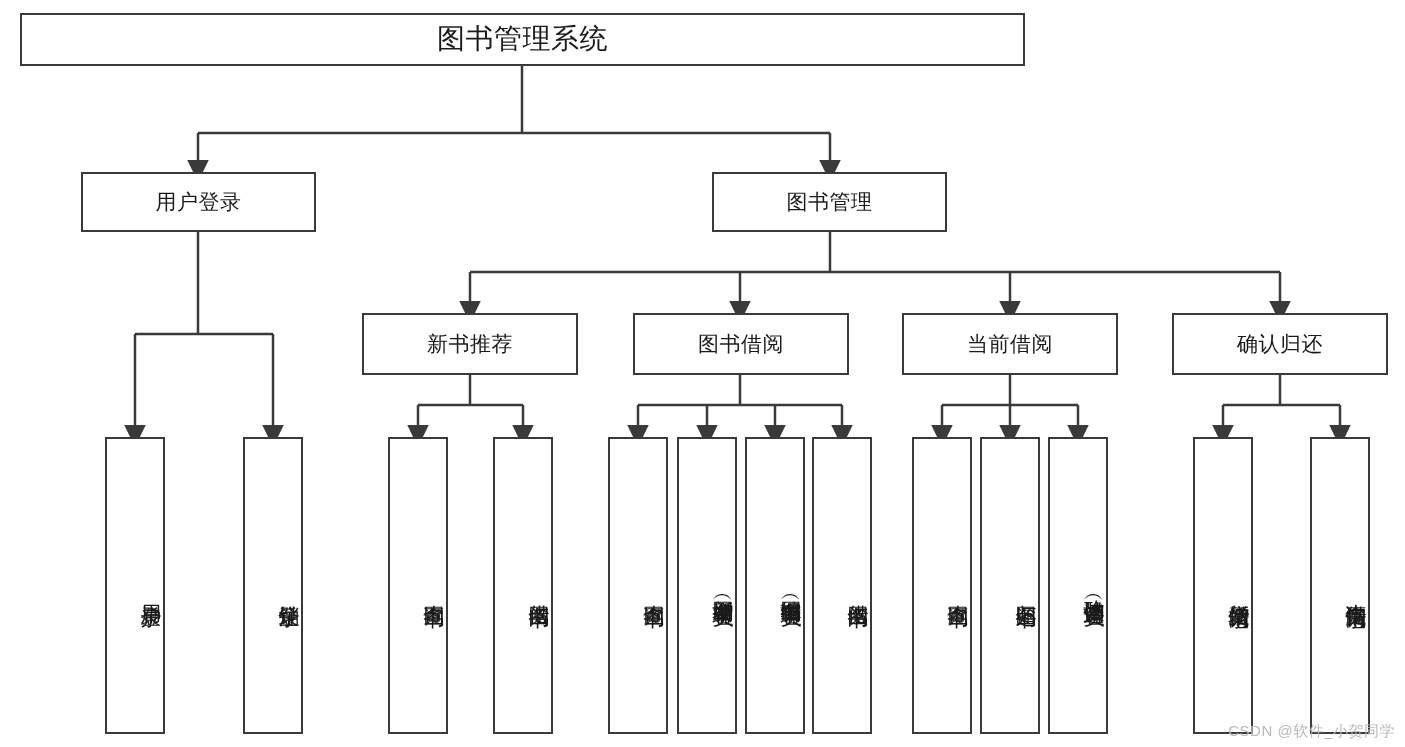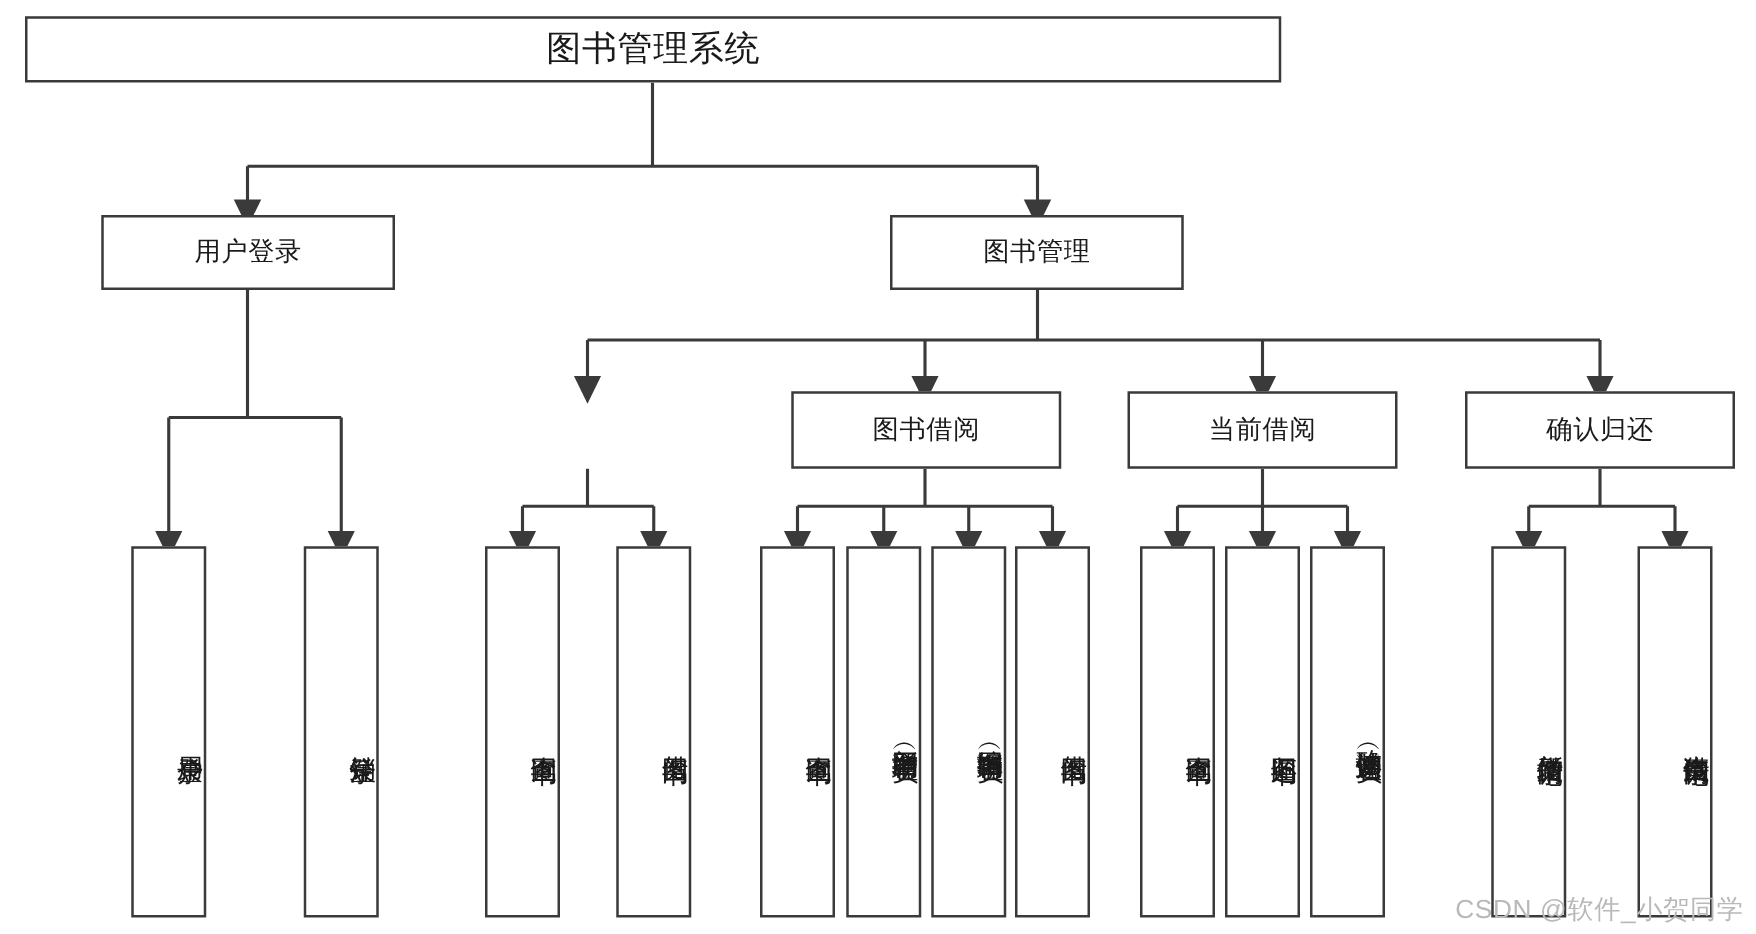--- a/index.html
+++ b/index.html
@@ -47,21 +47,21 @@
     align-items: flex-start;
     justify-content: center;
     padding-top: 8px;
     white-space: nowrap;
   }
   .node-v.long { padding-top: 4px; }
   .watermark {
     position: absolute;
     right: 10px;
     bottom: 6px;
-    font-size: 21px;
+    font-size: 15px;
     color: #b9b9b9;
     letter-spacing: 0.5px;
     white-space: nowrap;
     user-select: none;
   }
 </style>
 </head>
 <body>
 
 <div id="canvas">
@@ -116,20 +116,21 @@
 
     </g>
   </svg>
 
   <div class="node node-h node-root" style="left:20px; top:13px; width:1005px; height:53px;">图书管理系统</div>
 
   <div class="node node-h" style="left:81px; top:172px; width:235px; height:60px;">用户登录</div>
 
   <div class="node node-h" style="left:712px; top:172px; width:235px; height:60px;">图书管理</div>
 
+  <div class="node node-h" style="left:362px; top:313px; width:216px; height:62px;">新书推荐</div>
 
   <div class="node node-h" style="left:633px; top:313px; width:216px; height:62px;">图书借阅</div>
 
   <div class="node node-h" style="left:902px; top:313px; width:216px; height:62px;">当前借阅</div>
 
   <div class="node node-h" style="left:1172px; top:313px; width:216px; height:62px;">确认归还</div>
 
   <div class="node node-v" style="left:105px; top:437px; width:60px; height:297px;">用户登录</div>
 
   <div class="node node-v" style="left:243px; top:437px; width:60px; height:297px;">注销登录</div>

